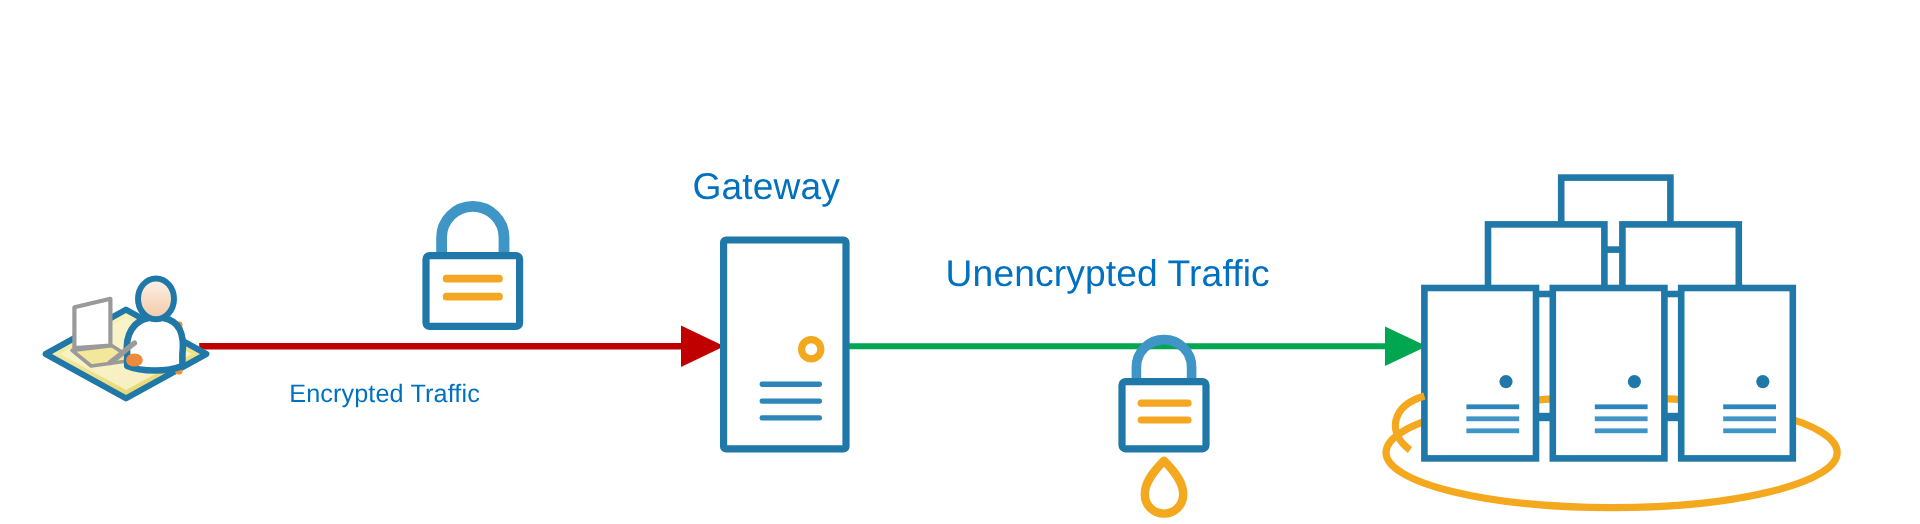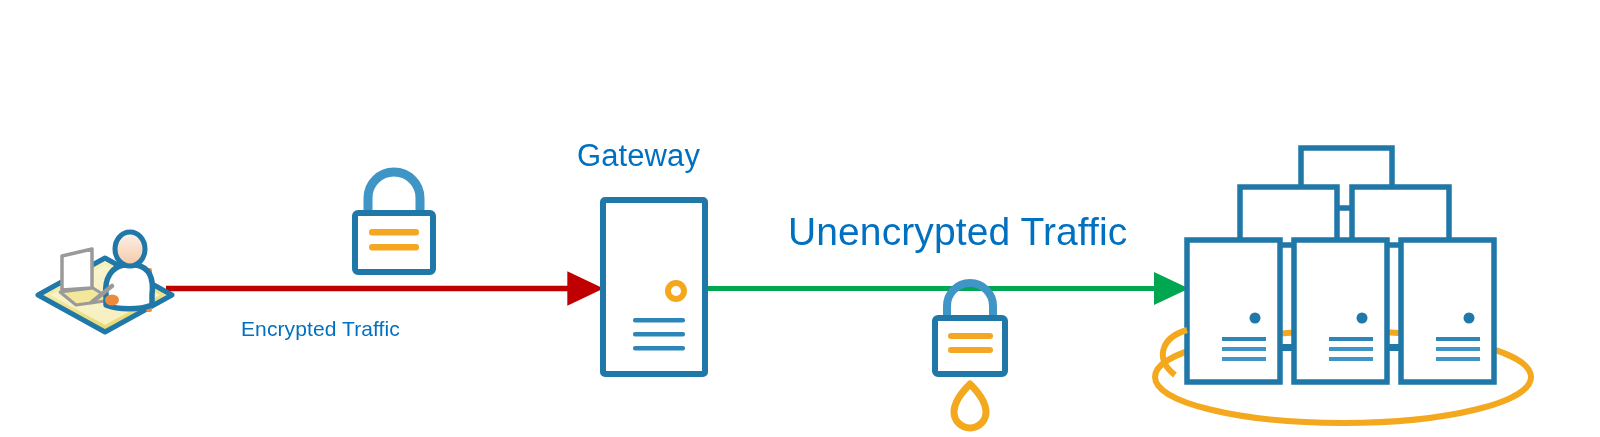--- a/index.html
+++ b/index.html
@@ -34,21 +34,21 @@
     letter-spacing: 0.1px;
   }
   #label-encrypted {
     left: 241px;
     top: 318px;
     font-size: 21px;
   }
   #label-unencrypted {
     left: 788px;
     top: 212px;
-    font-size: 39px;
+    font-size: 31px;
   }
   #label-gateway {
     left: 577px;
     top: 140px;
     font-size: 31px;
     text-align: right;
   }
 </style>
 </head>
 <body>

